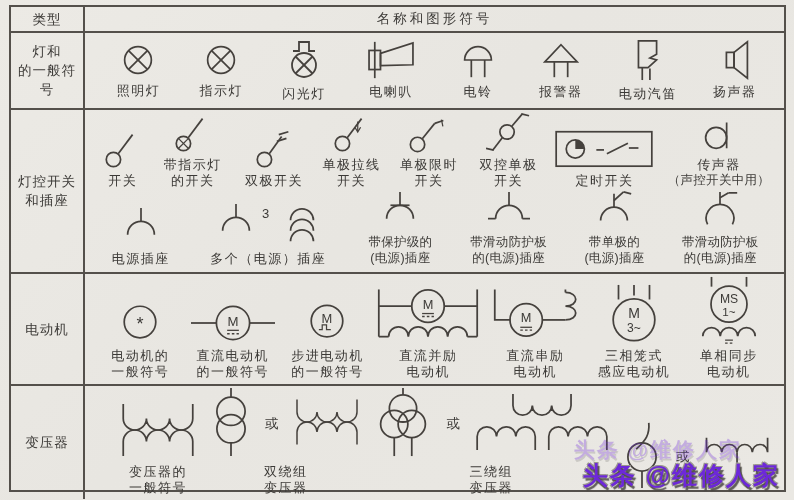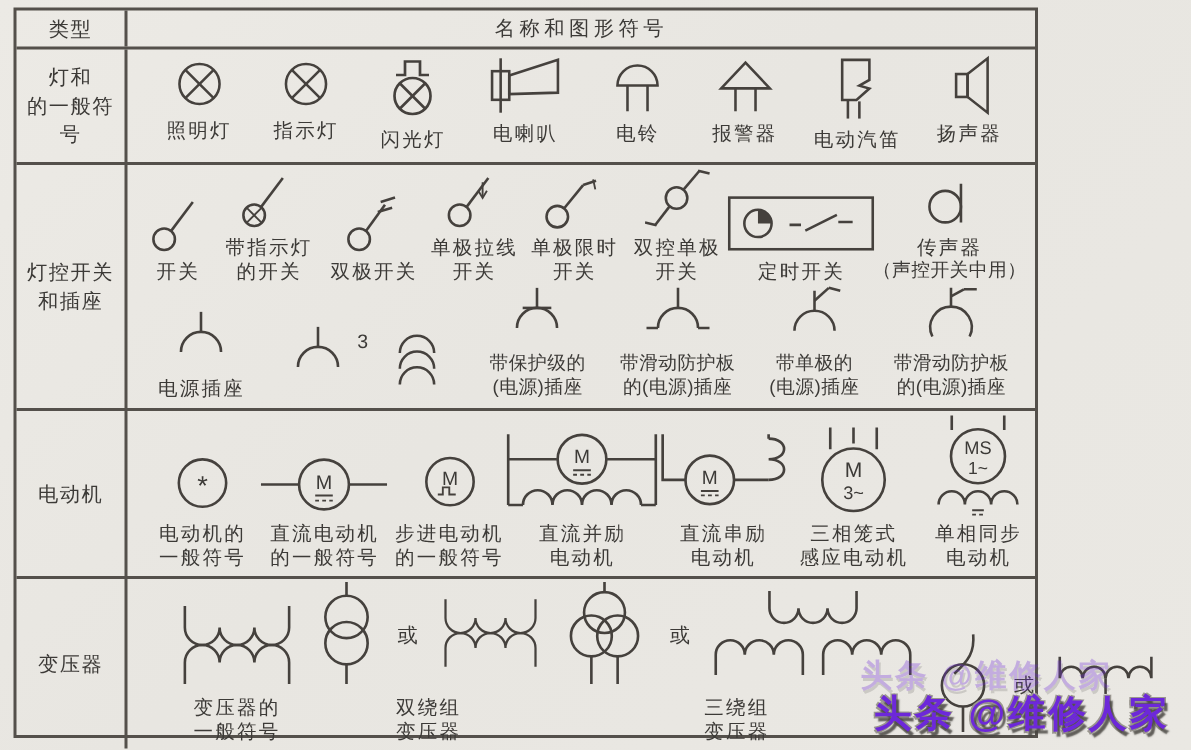--- a/index.html
+++ b/index.html
@@ -3,40 +3,40 @@
 <meta charset="utf-8">
 <style>
   html,body{margin:0;padding:0;}
   body{
     width:794px;height:500px;position:relative;overflow:hidden;
     background:linear-gradient(135deg,#eceae5 0%,#e8e6e1 45%,#eae8e3 100%);
     font-family:"Liberation Sans","DejaVu Sans",sans-serif;
     color:#3c3a37;
   }
   .table{
-    position:absolute;left:9px;top:5px;width:683px;height:487px;
+    position:absolute;left:9px;top:5px;width:777px;height:487px;
     border:2px solid #54504b;box-sizing:border-box;
     display:flex;flex-direction:column;
   }
   .row{display:flex;border-top:2px solid #54504b;box-sizing:border-box;}
   .row:first-child{border-top:none;}
   .cat{
     flex:0 0 72px;width:72px;border-right:2px solid #54504b;
     display:flex;flex-direction:column;align-items:center;justify-content:center;
     font-size:13.5px;letter-spacing:1px;line-height:19px;text-align:center;
   }
   .content{flex:1;display:flex;box-sizing:border-box;}
   .hrow{flex:0 0 24px;height:24px;}
   .hrow .cat{font-size:13.5px;}
   .hcontent{align-items:center;justify-content:center;font-size:13.5px;letter-spacing:3px;}
   .r1row{flex:0 0 77px;}
   .r2row{flex:0 0 163px;}
   .r3row{flex:0 0 112px;}
   .r4row{flex:1;}
-  .r1{align-items:flex-start;padding:3px 8px 5px 12px;}
+  .r1{align-items:center;padding:3px 8px 5px 12px;}
   .r2wrap{flex-direction:column;padding:0 6px 0 10px;}
   .r2a{display:flex;flex:0 0 78px;align-items:flex-end;padding-bottom:2px;box-sizing:border-box;}
   .r2b{display:flex;flex:1;align-items:flex-end;padding-bottom:6px;box-sizing:border-box;}
   .r3{align-items:flex-end;padding:0 8px 5px 12px;}
   .r4{align-items:flex-end;padding:0 10px 4px 26px;}
   .cell{display:flex;flex-direction:column;align-items:center;justify-content:flex-end;flex:1;min-width:0;}
   .lbl{font-size:13px;letter-spacing:1.5px;line-height:15.5px;white-space:nowrap;text-align:center;}
   .lbl.sm{font-size:12.5px;letter-spacing:0.3px;}
   .sym{margin-bottom:3px;flex:0 0 auto;}
   .sym .st{stroke:#45413d;stroke-width:1.8;fill:none;}
@@ -249,20 +249,21 @@
                 <path class="st" d="M9,30 A14,14 0 0 1 37,30"></path>
               </svg>
               <span class="sup">3</span>
             </div>
             <svg class="sym" width="40" height="42" viewBox="0 0 40 44">
               <path class="st" d="M8,15 A12,12 0 0 1 32,15"></path>
               <path class="st" d="M8,26 A12,12 0 0 1 32,26"></path>
               <path class="st" d="M8,37 A12,12 0 0 1 32,37"></path>
             </svg>
           </div>
+          <div class="lbl">多个（电源）插座</div>
         </div>
         <div class="cell" style="flex:1.05">
           <svg class="sym" width="44" height="42" viewBox="0 0 46 44">
             <line class="st" x1="23" y1="16" x2="23" y2="2"></line>
             <line class="st" x1="13" y1="16" x2="33" y2="16"></line>
             <path class="st" d="M9,30 A14,14 0 0 1 37,30"></path>
           </svg>
           <div class="lbl sm">带保护级的</div>
           <div class="lbl sm">(电源)插座</div>
         </div>

